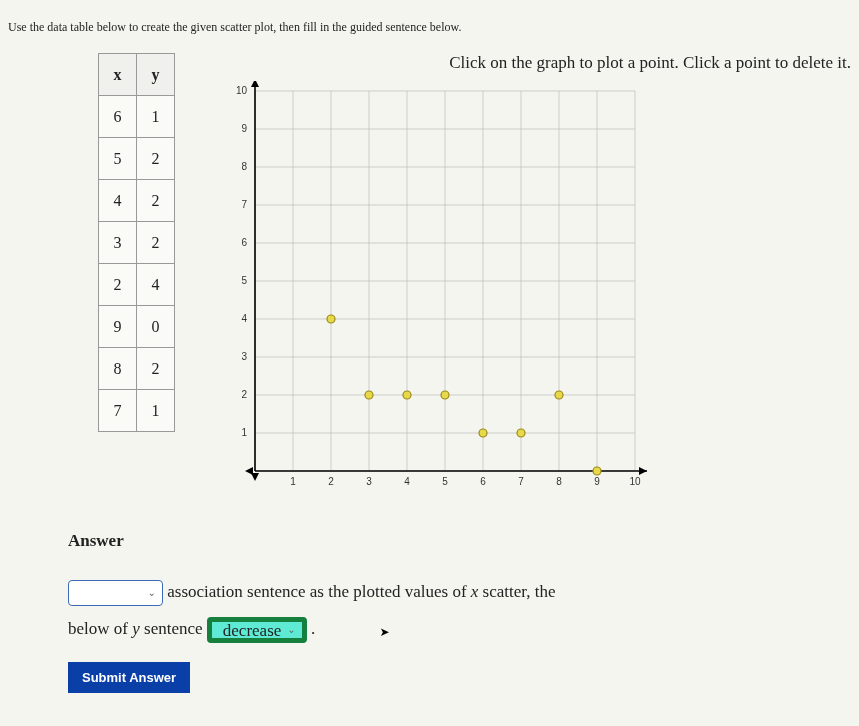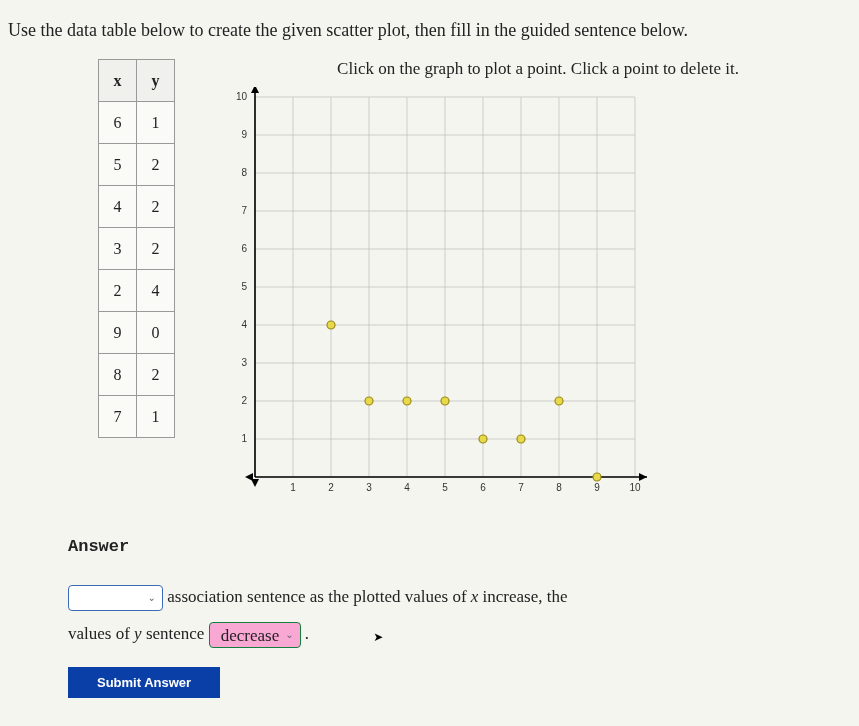--- a/index.html
+++ b/index.html
@@ -6,21 +6,21 @@
     body {
       font-family: Georgia, 'Times New Roman', serif;
       background: #f5f5f0;
       width: 859px;
       height: 726px;
       overflow: hidden;
       color: #222;
     }
     .container { padding: 20px 8px 0 8px; }
     .instruction {
-      font-size: 18px;
+      font-size: 12px;
       margin-bottom: 18px;
       padding-left: 0;
     }
     .content-row { display: flex; align-items: flex-start; gap: 40px; padding-left: 90px;}
     .data-table {
       border-collapse: collapse;
       background: #fafaf7;
     }
     .data-table th, .data-table td {
       border: 1px solid #999;
@@ -28,60 +28,60 @@
       height: 42px;
       text-align: center;
       font-size: 16px;
       font-family: Georgia, serif;
     }
     .data-table th { font-weight: bold; background: #f0f0ec; }
     .graph-area { flex: 1; }
     .graph-instruction {
       font-size: 17px;
       margin-bottom: 8px;
-      text-align: center;
+      text-align: right;
       padding-left: 10px;
     }
     .scatter-wrap { position: relative; width: 440px; height: 420px; }
     .answer-section { margin-top: 30px; padding-left: 60px; }
-    .answer-label { font-weight: bold; font-size: 17px; margin-bottom: 22px; font-family: Liberation Mono, monospace; }
+    .answer-label { font-weight: bold; font-size: 17px; margin-bottom: 22px; }
     .sentence { font-size: 17px; line-height: 2.2; }
     .dropdown {
       display: inline-flex;
       align-items: center;
       border: 1.5px solid #3b6bb5;
       border-radius: 4px;
       padding: 3px 6px 3px 10px;
       min-width: 95px;
       height: 26px;
       vertical-align: middle;
       cursor: pointer;
       background: #fff;
       justify-content: flex-end;
     }
     .dropdown.plain {
-      border: 1px solid #15803d;
-      background: #f9a8d4;
+      border: 5px solid #15803d;
+      background: #5eead4;
       justify-content: space-between;
       min-width: 82px;
       padding-left: 11px;
     }
     .chevron {
       font-size: 10px;
       color: #666;
       margin-left: 6px;
     }
     .italic { font-style: italic; font-family: 'Times New Roman', serif;}
     .submit-btn {
       display: inline-block;
       background: #0a3fa8;
       color: #fff;
       font-size: 13px;
       font-weight: bold;
-      padding: 8px 29px;
+      padding: 8px 14px;
       margin-top: 14px;
       cursor: pointer;
       font-family: Arial, sans-serif;
     }
     .cursor-arrow {
       position: absolute;
       font-size: 12px;
       color: #000;
       pointer-events: none;
     }
@@ -203,23 +203,23 @@
 
   <div class="answer-section">
     <div class="answer-label">Answer</div>
     <div class="sentence">
       <span class="dropdown">
         <span></span>
         <span class="chevron">⌄</span>
       </span>
       <span>association sentence as the plotted values of</span>
       <span class="italic">x</span>
-      <span>increase, the</span>
+      <span>scatter, the</span>
       <br>
-      <span>values of</span>
+      <span>below of</span>
       <span class="italic">y</span>
       <span>sentence</span>
       <span class="dropdown plain">
         <span>decrease</span>
         <span class="chevron">⌄</span>
       </span>
       <span>.</span>
       <span class="cursor-arrow" style="position:relative; left:60px; top:2px;">➤</span>
     </div>
     <div class="submit-btn">Submit Answer</div>

